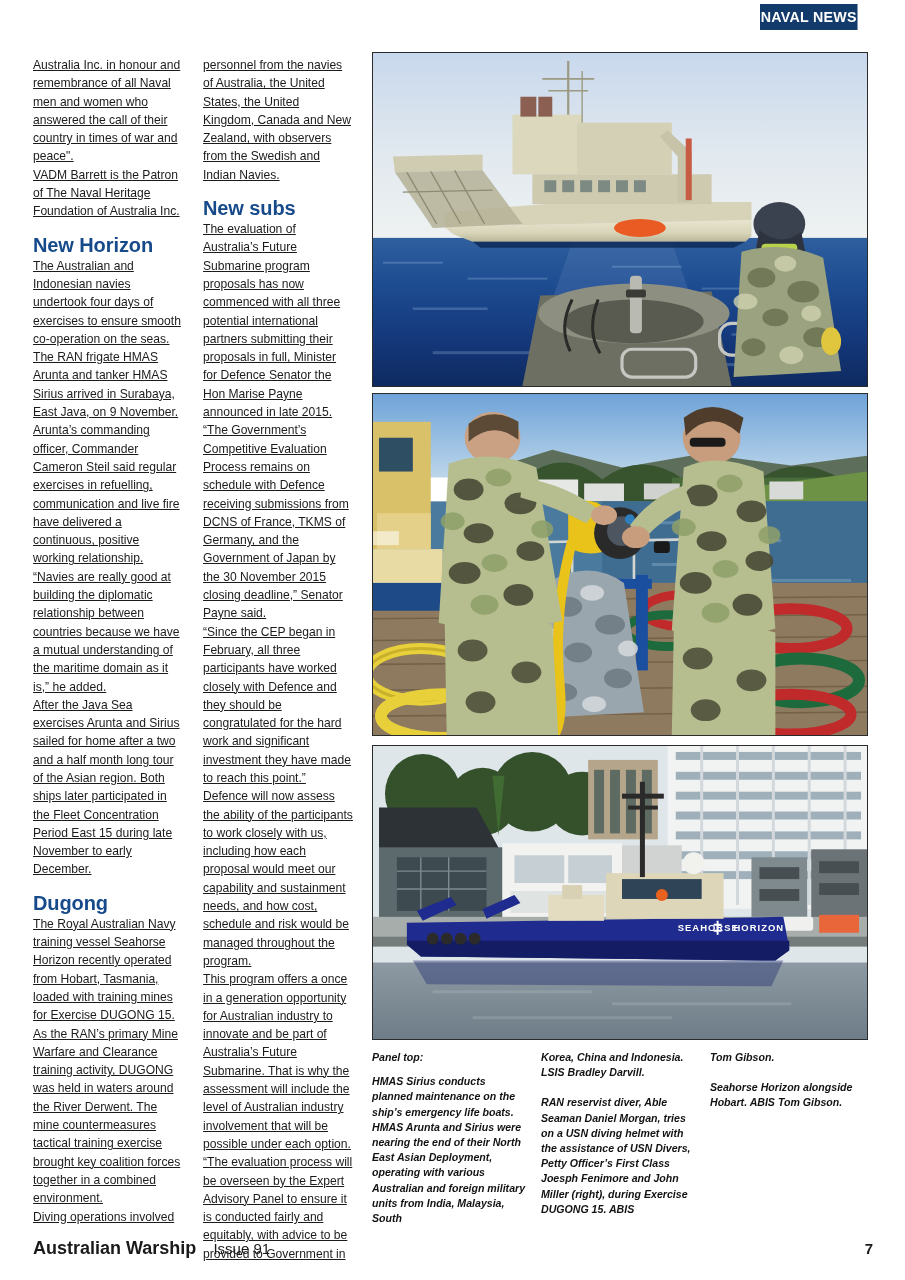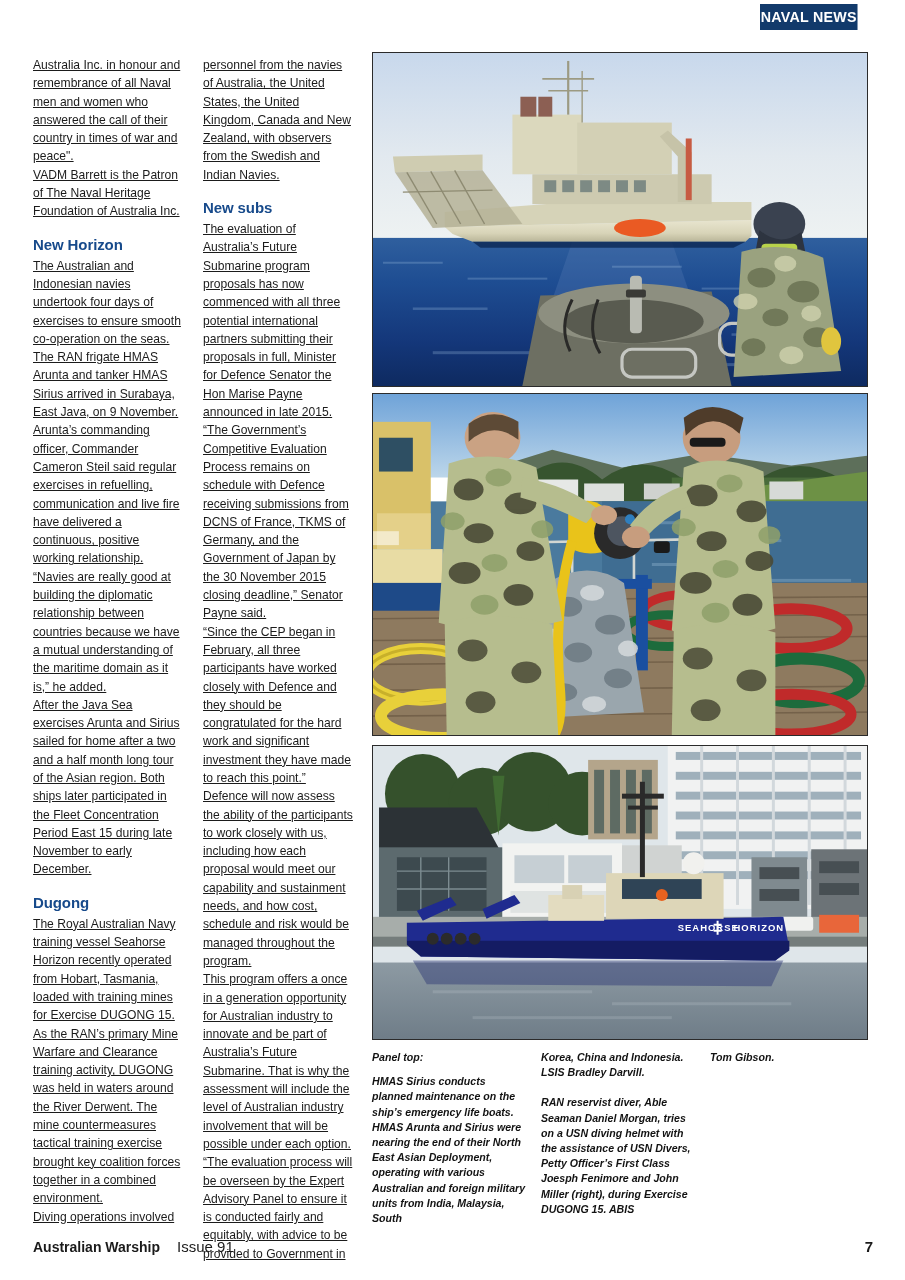--- a/index.html
+++ b/index.html
@@ -55,21 +55,21 @@
   .col-1 { left: 33px; }
   .col-2 { left: 203px; }
 
   .col p {
     margin: 0;
     text-decoration: underline;
   }
 
   h2.section-head {
     color: #174A8B;
-    font-size: 15px;
+    font-size: 20px;
     font-weight: bold;
     margin: 14px 0 2px 0;
     line-height: 20px;
     letter-spacing: -0.1px;
   }
 
   
   .photo {
     position: absolute;
     border: 1.2px solid #2b2b2b;
@@ -105,21 +105,21 @@
   
   .footer {
     position: absolute;
     left: 33px;
     top: 1238px;
     width: 840px;
     display: flex;
     align-items: baseline;
   }
   .footer-title {
-    font-size: 14px;
+    font-size: 18px;
     font-weight: bold;
     color: #1a1a1a;
   }
   .footer-issue {
     font-size: 15px;
     margin-left: 17px;
     color: #1a1a1a;
   }
   .footer-page {
     margin-left: auto;
@@ -548,20 +548,21 @@
     <div class="caption-col" id="caption-col-1">
         <p style="margin-bottom: 9px;">Panel top:</p>
         <p>HMAS Sirius conducts planned maintenance on the ship’s emergency life boats. HMAS Arunta and Sirius were nearing the end of their North East Asian Deployment, operating with various Australian and foreign military units from India, Malaysia, South</p>
       </div>
     <div class="caption-col" id="caption-col-2">
         <p>Korea, China and Indonesia. LSIS Bradley Darvill.</p>
         <p class="spaced">RAN reservist diver, Able Seaman Daniel Morgan, tries on a USN diving helmet with the assistance of USN Divers, Petty Officer’s First Class Joesph Fenimore and John Miller (right), during Exercise DUGONG 15. ABIS</p>
       </div>
     <div class="caption-col" id="caption-col-3">
         <p>Tom Gibson.</p>
+        <p class="spaced">Seahorse Horizon alongside Hobart. ABIS Tom Gibson.</p>
       </div>
   </div>
 
   <div class="footer">
     <span class="footer-title">Australian Warship</span>
     <span class="footer-issue">Issue 91</span>
     <span class="footer-page">7</span>
   </div>
 
 </div>

